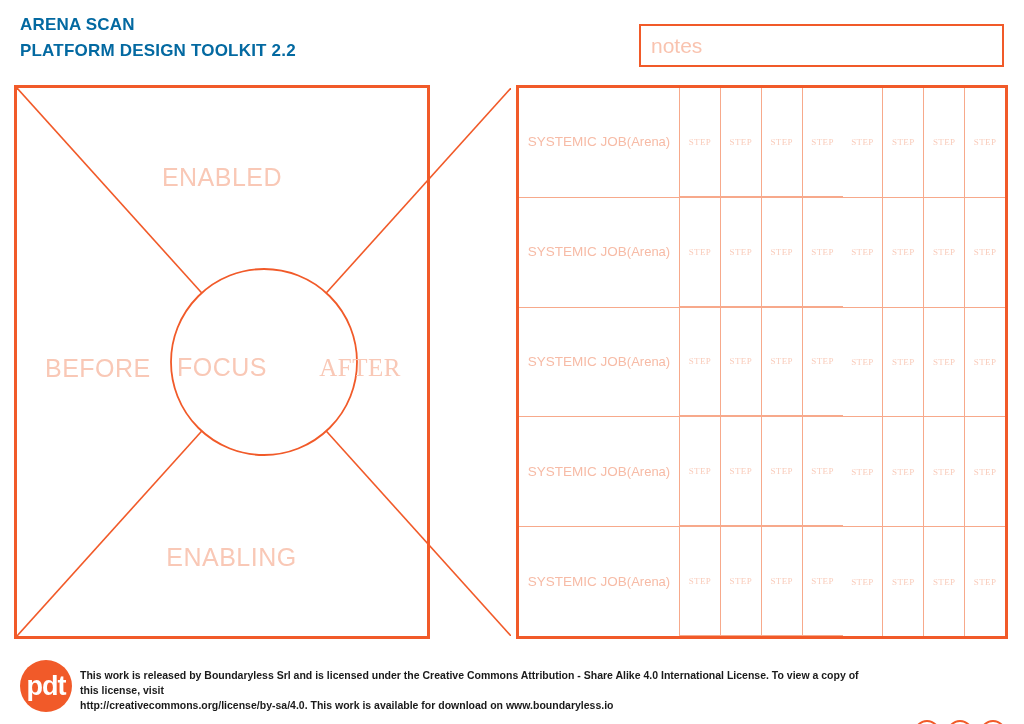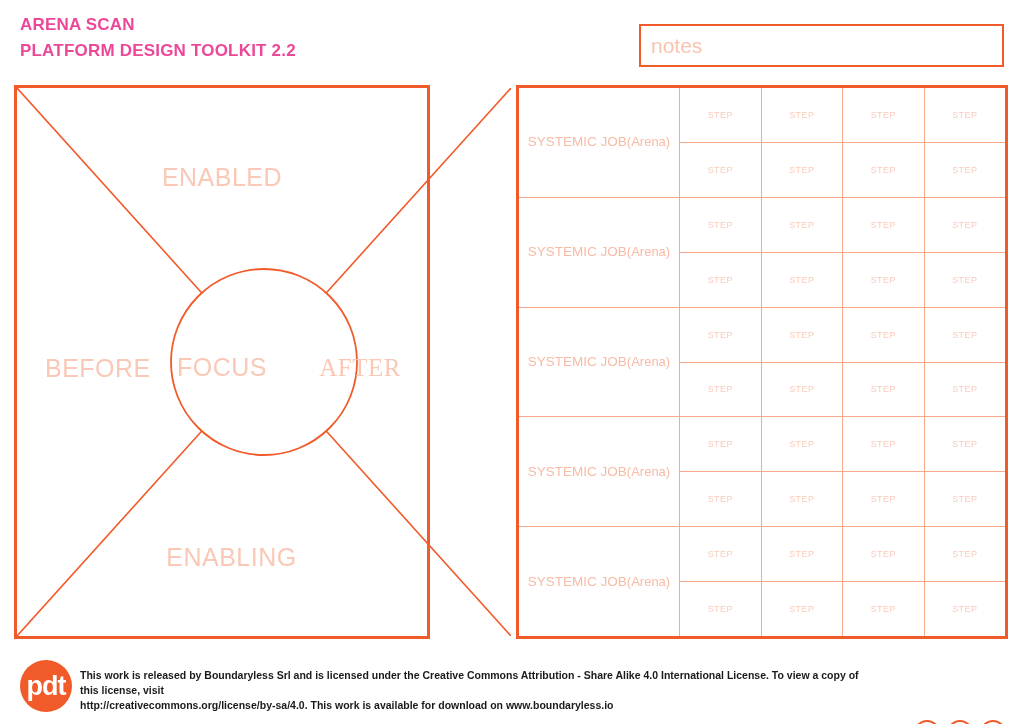--- a/index.html
+++ b/index.html
@@ -15,21 +15,21 @@
     width: 1024px;
     height: 724px;
     background: #ffffff;
     overflow: hidden;
   }
   
   .title-block {
     position: absolute;
     left: 20px;
     top: 12px;
-    color: #ec4899;
+    color: #0369a1;
     font-weight: bold;
     font-size: 17px;
     line-height: 26px;
     letter-spacing: 0.2px;
   }
   .title-line { display: block; white-space: nowrap; }
 
   .notes-box {
     position: absolute;
     left: 639px;
@@ -105,22 +105,22 @@
     border-right: 1.5px solid #F7A98B;
     color: #F7BBA6;
     font-size: 13.5px;
     line-height: 18px;
     text-align: center;
   }
   .job-cell .job-sub { font-size: 13px; }
   .steps-area {
     flex: 1 1 auto;
     display: flex;
-    flex-direction: column;
     min-width: 0;
+    font-family: Liberation Serif, serif;
   }
   .steps-line {
     flex: 1 1 0;
     display: flex;
     min-height: 0;
   }
   .steps-line.top { border-bottom: 1.5px solid #F7A98B; }
   .step-cell {
     flex: 1 1 0;
     display: flex;

